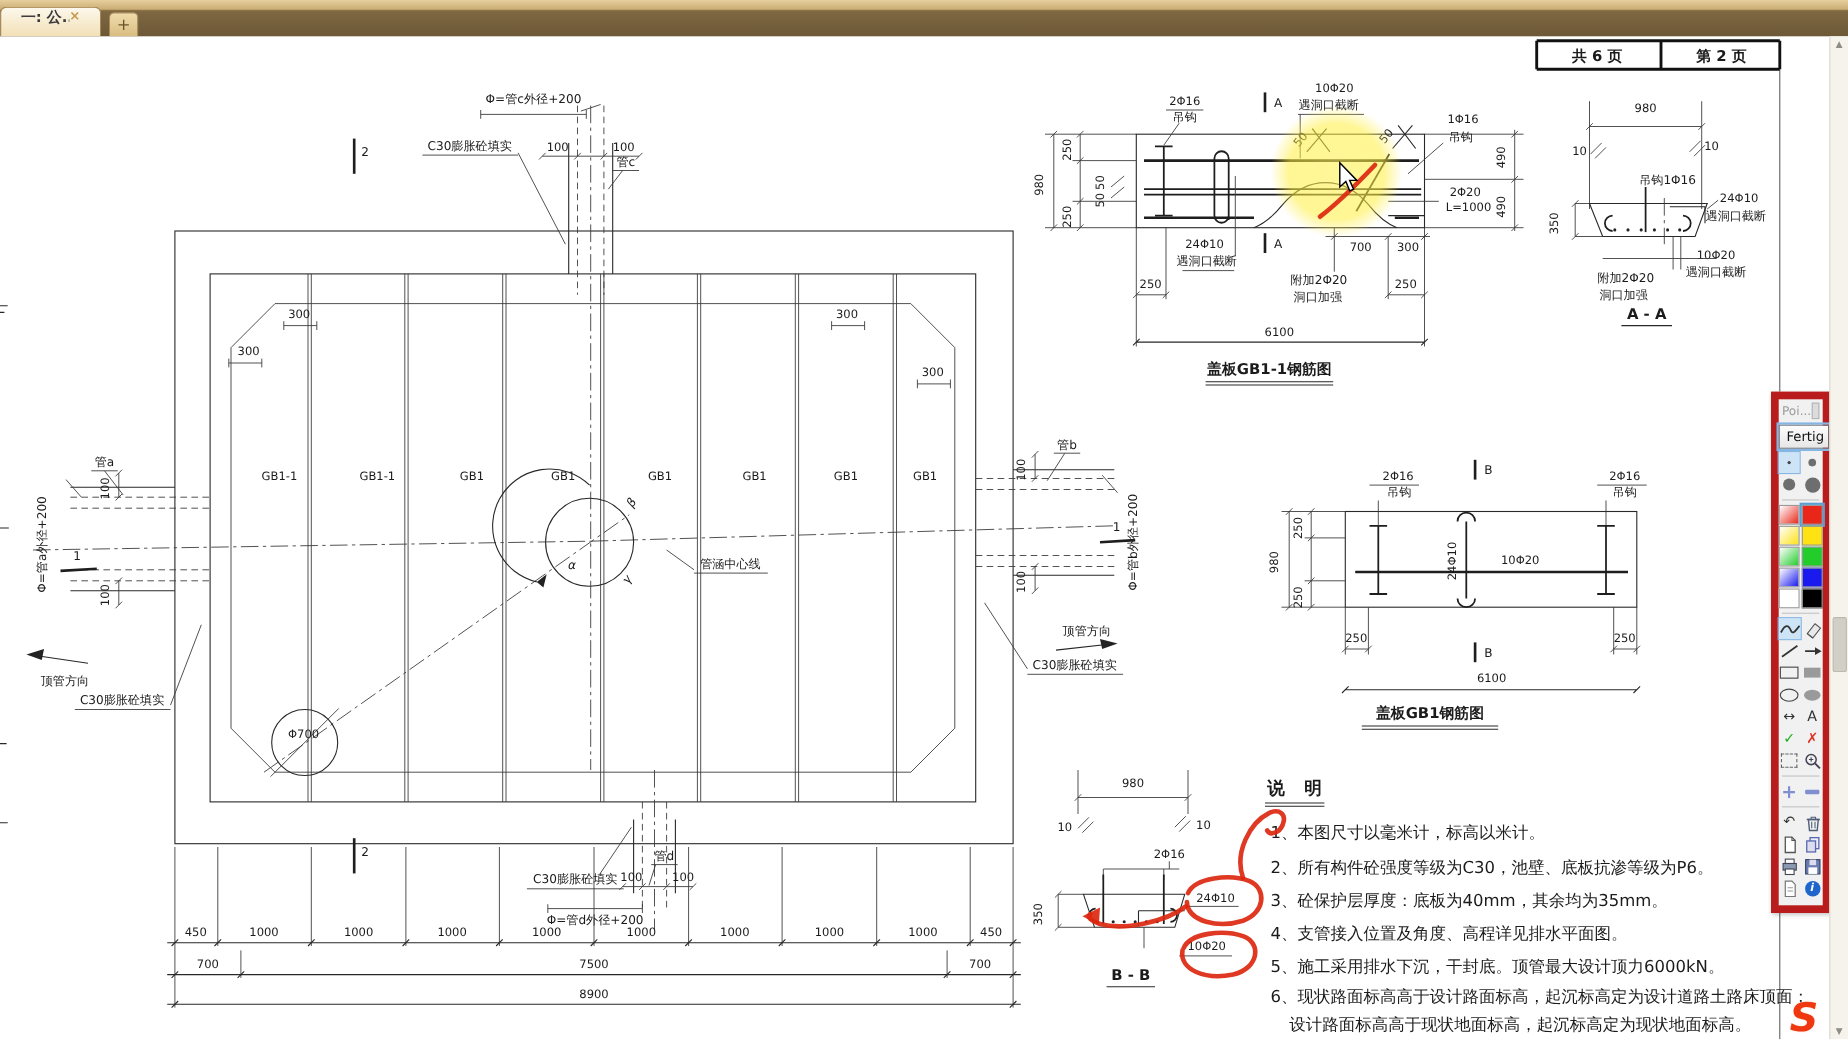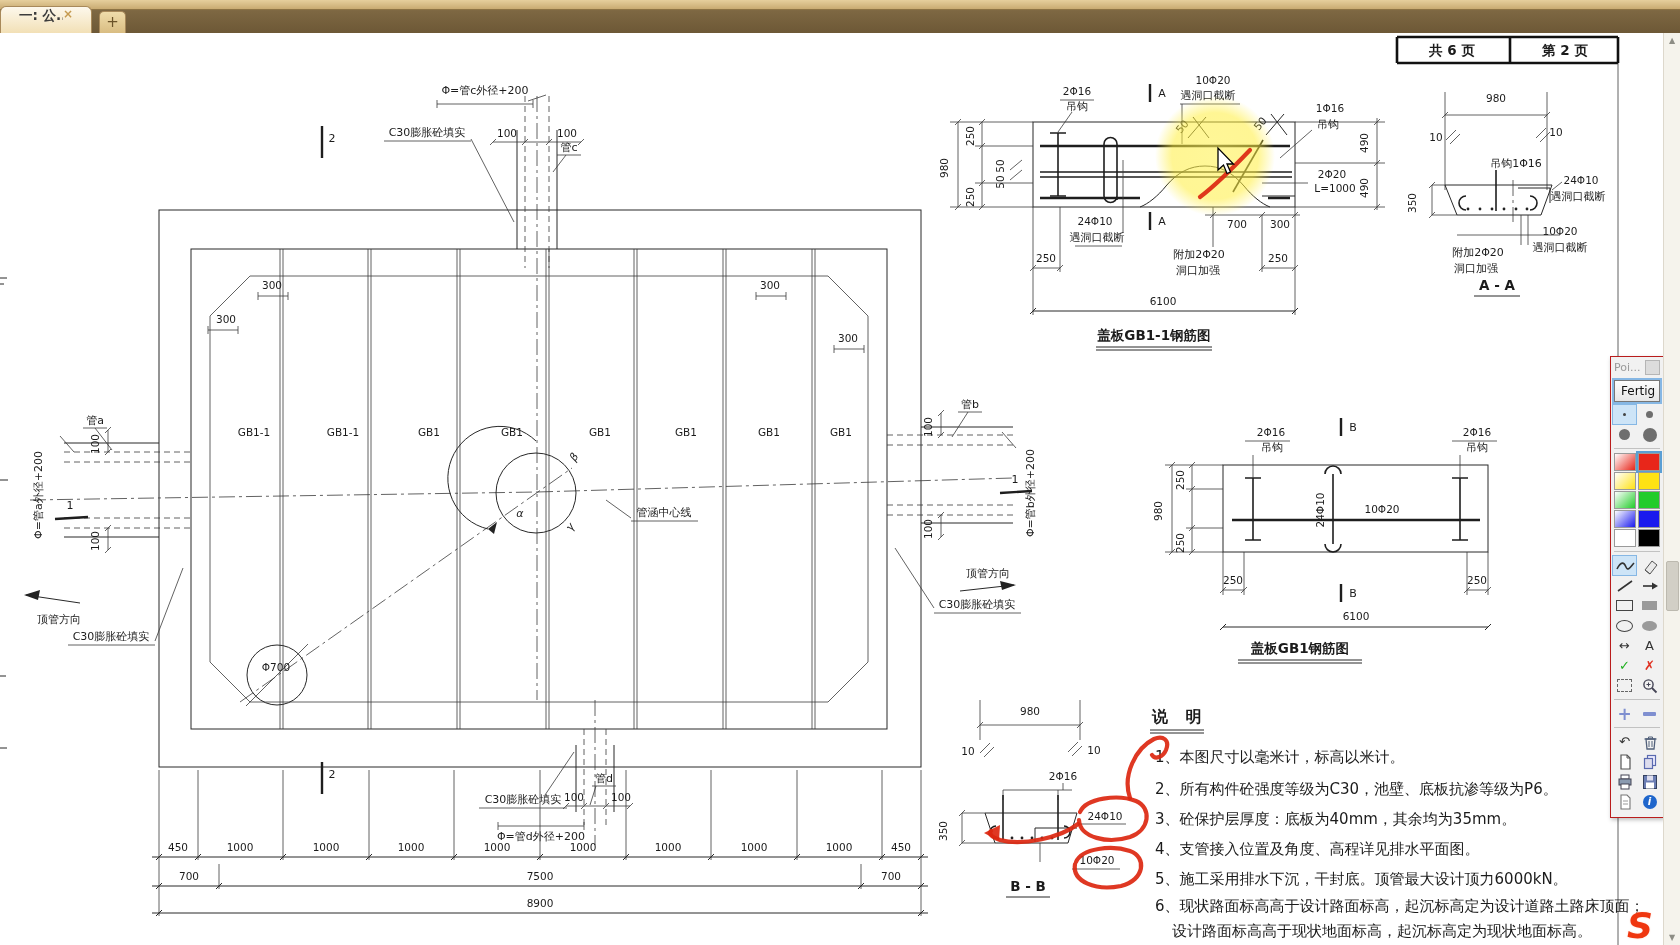--- a/index.html
+++ b/index.html
@@ -22,21 +22,21 @@
        text-align:center;}
   
   .sb{position:absolute;right:0;top:33px;width:16px;height:912px;background:#f5f3ec;
       border-left:1px solid #ddd8cc;}
   .sb .btn{width:16px;height:15px;text-align:center;font-size:8px;color:#8d8d85;line-height:15px;}
   .sb .btn.dn{position:absolute;bottom:0;}
   .sb .thumb{position:absolute;left:2px;top:528px;width:11px;height:48px;background:#d2cfc6;
       border:1px solid #bcb9af;border-radius:2px;}
   
   .pfx{position:absolute;left:1610px;top:356px;width:54px;box-sizing:border-box;
-       background:#f1f1f1;border:1px solid #b91c1c;box-shadow:1px 2px 4px rgba(0,0,0,.25);
+       background:#f1f1f1;border:7px solid #b91c1c;box-shadow:1px 2px 4px rgba(0,0,0,.25);
        padding-bottom:5px;}
   .pfx .title{height:19px;display:flex;align-items:center;padding:1px 3px;color:#9a9a9a;
        font-size:11px;}
   .pfx .title .tb{margin-left:auto;width:13px;height:13px;background:#dcdcdc;border:1px solid #b5b5b5;}
   .pfx .done{display:block;margin:2px auto 3px;width:46px;height:22px;font-size:12px;
        font-family:"DejaVu Sans",sans-serif;background:linear-gradient(#fdfdfd,#e6e6e6);
        border:1px solid #777;outline:2px solid #86b7e4;color:#111;}
   .row{display:flex;justify-content:center;gap:2px;margin:1px 0;}
   .cell{width:23px;height:19px;display:flex;align-items:center;justify-content:center;
        font-size:13px;color:#333;}

